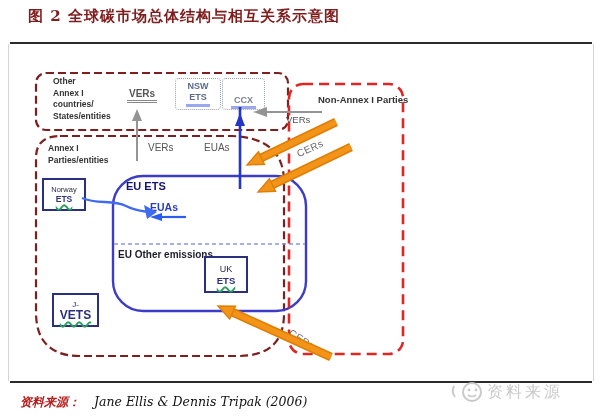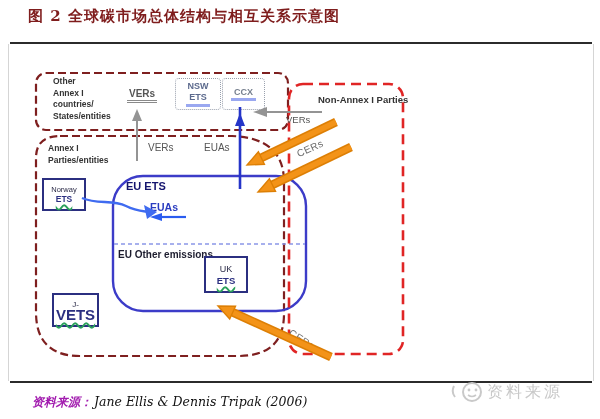--- a/index.html
+++ b/index.html
@@ -4,37 +4,37 @@
 <style>
   html,body{margin:0;padding:0;background:#fff;width:600px;height:419px;overflow:hidden;
     font-family:"Liberation Sans",sans-serif;}
   #stage{position:relative;width:600px;height:419px;background:#fff;}
   .abs{position:absolute;}
   
   .title{left:28px;top:7px;font-family:"DejaVu Serif",serif;font-weight:bold;
     font-size:15px;color:#7f1d1d;letter-spacing:1px;white-space:nowrap;}
   .rule{left:10px;width:582px;height:2px;background:#2b2b2b;}
   .frame{left:8px;top:44px;width:584px;height:337px;border-left:1px solid #d5d5d5;border-right:1px solid #d5d5d5;}
-  .src-label{left:32px;top:394px;font-family:"DejaVu Serif",serif;font-style:italic;font-weight:bold;
-    font-size:12px;color:#a21caf;white-space:nowrap;}
+  .src-label{left:20px;top:394px;font-family:"DejaVu Serif",serif;font-style:italic;font-weight:bold;
+    font-size:12px;color:#b91c1c;white-space:nowrap;}
   .src-text{left:94px;top:394px;font-family:"DejaVu Serif",serif;font-style:italic;
     font-size:12.5px;color:#111;white-space:nowrap;}
   .wm{left:487px;top:382px;font-size:16px;color:var(--c-watermark_gray);letter-spacing:3px;white-space:nowrap;}
   
   .grp-label{font-size:8.5px;font-weight:bold;color:#333;line-height:11.5px;white-space:nowrap;}
   .other-label{left:43px;top:76px;margin-left:10px;}
   .annex-label{left:48px;top:143px;}
   .nonannex-label{left:297px;top:94px;font-size:9.5px;padding-left:21px;}
   
   .node{display:flex;flex-direction:column;align-items:center;justify-content:center;
     text-align:center;background:#fff;}
   .dotted{border:1.5px dotted #99a0ad;border-radius:4px;}
   .navybox{border:2px solid var(--c-navy);border-radius:0;}
   .nsw{left:175px;top:78px;width:44px;height:30px;font-size:9px;color:#5c6a8d;font-weight:bold;line-height:11px;text-align:center;}
-  .ccx{left:222px;top:78px;width:41px;height:30px;font-size:9px;color:#77808f;font-weight:bold;}
+  .ccx{left:222px;top:78px;width:41px;height:30px;font-size:9px;color:#77808f;font-weight:bold;justify-content:flex-end;}
   .peri{border-bottom:3px solid var(--c-periwinkle);padding:0 3px 1px 3px;}
   .norway{left:42px;top:178px;width:40px;height:29px;font-size:7.5px;color:#2a2a46;line-height:9.5px;}
   .uk{left:204px;top:256px;width:40px;height:33px;font-size:9px;color:#2a2a46;line-height:12px;}
   .jvets{left:52px;top:293px;width:43px;height:30px;font-size:8px;color:#2a2a46;line-height:10px;}
   .ets{font-weight:bold;color:var(--c-navy);font-size:9px;
     text-decoration-line:underline;text-decoration-style:wavy;text-decoration-color:var(--c-green);
     text-decoration-thickness:1.5px;text-underline-offset:2px;}
   
   .vers-top{left:127px;top:88px;font-size:10px;font-weight:bold;color:#555;
     border-bottom:3px double #8a8a8a;padding:0 2px 1px 2px;}
@@ -87,21 +87,21 @@
   <div class="abs node dotted ccx">
     <span class="peri">CCX</span>
   </div>
 
   <div class="abs node navybox norway">
     <span>Norway</span>
     <span class="ets" style="font-size:8.5px;">ETS</span>
   </div>
   <div class="abs node navybox jvets">
     <span>J-</span>
-    <span class="ets" style="font-size:15px;">VETS</span>
+    <span class="ets" style="font-size:12px;">VETS</span>
   </div>
 
   <div class="abs euets-label">EU ETS</div>
   <div class="abs euas-inner">EUAs</div>
   <div class="abs euother-label">EU Other emissions</div>
   <div class="abs node navybox uk">
     <span>UK</span>
     <span class="ets" style="font-size:9.5px;">ETS</span>
   </div>
 

